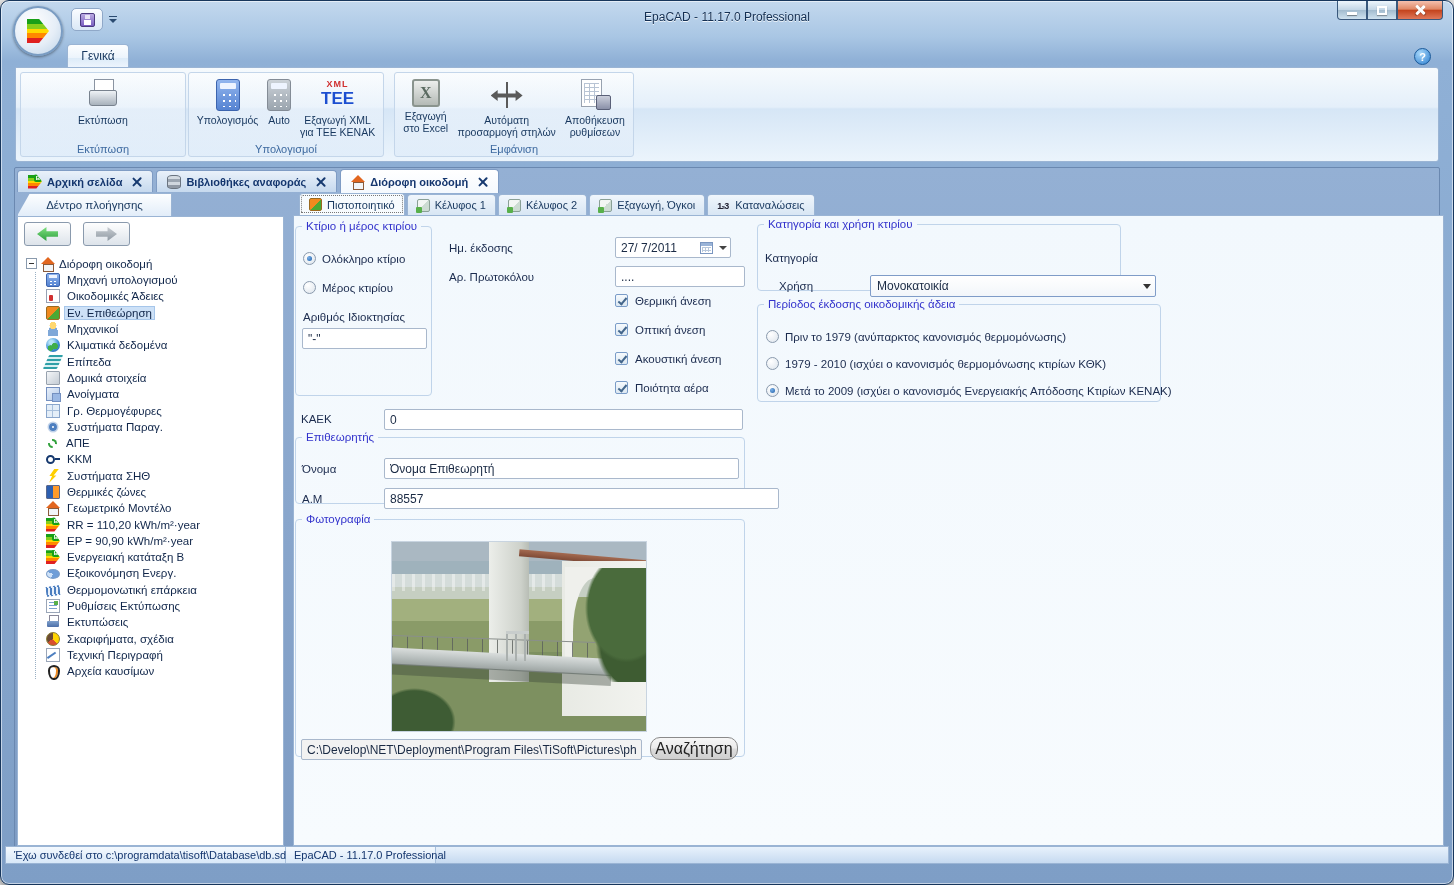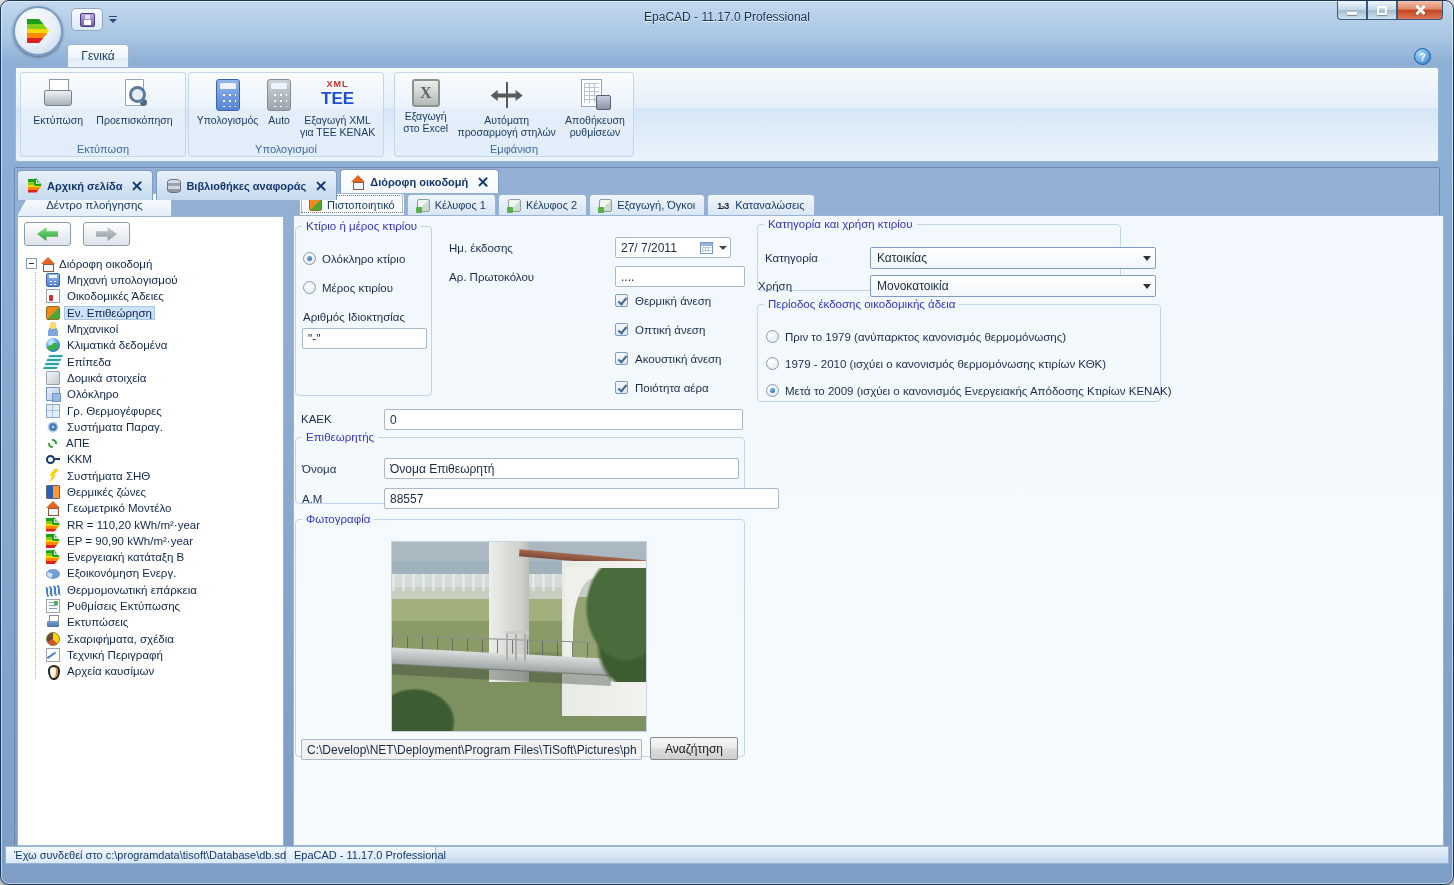--- a/index.html
+++ b/index.html
@@ -64,21 +64,21 @@
   .ic-excel-gray::after{content:'X';display:block;text-align:center;color:#5a6a60;font:bold 16px/24px "Liberation Serif",serif}
   .ic-fitcols::before{content:'';position:absolute;left:4px;top:11px;width:32px;height:11px;background:#5a5a5a;clip-path:polygon(0 50%,22% 0,22% 32%,78% 32%,78% 0,100% 50%,78% 100%,78% 68%,22% 68%,22% 100%)}
   .ic-fitcols::after{content:'';position:absolute;left:19px;top:3px;width:2px;height:26px;background:#5a5a5a}
   .ic-savecfg::before{content:'';position:absolute;left:6px;top:0;width:19px;height:26px;background:#fff;border:1px solid #98a2b0;
     background-image:repeating-linear-gradient(180deg,#b8c4d4 0 1px,rgba(0,0,0,0) 1px 4px),repeating-linear-gradient(90deg,#b8c4d4 0 1px,rgba(0,0,0,0) 1px 5px);background-position:2px 3px;background-size:15px 20px;background-repeat:no-repeat}
   .ic-savecfg::after{content:'';position:absolute;right:4px;bottom:1px;width:13px;height:13px;background:linear-gradient(#ccd0dc,#8a90a8);border:1px solid #5a6078;border-radius:2px}
   
   .workspace{position:absolute;left:13px;right:13px;top:166px;bottom:22px;background:linear-gradient(180deg,#94b0d4,#7e9cc4);border:1px solid #6a88b0;border-radius:2px}
   
   .doctabs{position:absolute;left:16px;top:168px;height:24px;display:flex;gap:3px;z-index:5}
-  .dtab{display:flex;align-items:center;gap:5px;padding:0 10px;height:30px;margin-top:1px;cursor:pointer;
+  .dtab{display:flex;align-items:center;gap:5px;padding:0 10px;height:22px;margin-top:1px;cursor:pointer;
     border:1px solid #7f9cc4;border-bottom:none;border-radius:4px 4px 0 0;background:linear-gradient(#e9f1fa,#c6d9ee);
     font-weight:bold;font-size:11px;color:#14366e;white-space:nowrap}
   .dtab.active{background:linear-gradient(#ffffff,#f4f9fe);height:24px;margin-top:0}
   .dt-ic{position:relative;width:14px;height:14px;flex:none}
   .dt-close{position:relative;width:10px;height:10px;margin-left:5px;cursor:pointer}
   .dt-close::before,.dt-close::after{content:'';position:absolute;left:4px;top:-1px;width:2.4px;height:12px;background:#173a70;border-radius:1px}
   .dt-close::before{transform:rotate(45deg)}.dt-close::after{transform:rotate(-45deg)}
   
   .sidepanel{position:absolute;left:16px;top:192px;width:267px;height:653px;z-index:4}
   .nav-tab{position:absolute;left:0;top:0;width:155px;height:23px;border:1px solid #9ab4d4;border-bottom:none;
@@ -160,22 +160,22 @@
   .radio{position:relative;width:13px;height:13px;border-radius:50%;border:1px solid #8a9aad;background:radial-gradient(circle at 35% 30%,#fff,#dce4ec);flex:none}
   .radio.sel::after{content:'';position:absolute;left:3px;top:3px;width:5px;height:5px;border-radius:50%;background:radial-gradient(circle at 35% 35%,#7ab0e8,#1d5fa8)}
   .radio-row{position:absolute;display:flex;align-items:center;gap:6px;font-size:11.5px;color:#1b2b4e;white-space:nowrap}
   .checkbox{position:relative;width:13px;height:13px;border:1px solid #7a9cc8;border-radius:2px;background:linear-gradient(#f6fafd,#dce8f2);flex:none}
   .checkbox::after{content:'';position:absolute;left:2px;top:3px;width:7px;height:3px;border-left:2px solid #44678c;border-bottom:2px solid #44678c;transform:rotate(-50deg)}
   .check-row{display:flex;align-items:center;gap:7px;height:13px;margin-bottom:16px;font-size:11.5px;color:#1b2b4e;white-space:nowrap}
   .selectbox{position:absolute;height:22px;border:1px solid #7f9cc8;border-radius:2px;background:linear-gradient(#ffffff,#f2f6fa);display:flex;align-items:center;cursor:pointer}
   .selectbox .sel-val{flex:1;font-size:12px;color:#1a2a44;padding-left:6px}
   .sel-arrow{width:16px;height:100%;display:flex;align-items:center;justify-content:center}
   .sel-arrow::after{content:'';border-left:4.5px solid transparent;border-right:4.5px solid transparent;border-top:5px solid #333}
-  .btn{position:absolute;border:1px solid #8a8a8a;border-radius:2px;background:linear-gradient(#f6f6f6,#ebebeb 48%,#dcdcdc 52%,#cfcfcf);
-    font-size:12px;color:#222;text-align:center;cursor:pointer}
+  .btn{position:absolute;border:1px solid #8a8a8a;border-radius:10px;background:linear-gradient(#f6f6f6,#ebebeb 48%,#dcdcdc 52%,#cfcfcf);
+    font-size:16px;color:#222;text-align:center;cursor:pointer}
   
   .photo{position:absolute;overflow:hidden;border:1px solid #c8d4e0;
     background:linear-gradient(180deg,#aab8c2 0 10%,#9fb2bc 10% 17%,#d4dcda 17% 24%,#c6cfc2 24% 30%,#a2b07e 30% 42%,#8a9b68 42% 58%,#7d9060 58% 100%)}
   .ph-town{position:absolute;left:0;right:30%;top:17%;height:9%;background:repeating-linear-gradient(90deg,rgba(255,255,255,.55) 0 3px,rgba(0,0,0,0) 3px 10px);opacity:.7}
   .ph-pillar{position:absolute;left:38%;top:0;width:16%;height:74%;background:linear-gradient(90deg,#eceeea,#cdd1ca 80%,#b8bdb5)}
   .ph-roof{position:absolute;right:-2%;top:7%;width:52%;height:7px;background:linear-gradient(#a46a50,#7e4a36);transform:rotate(5deg)}
   .ph-wall{position:absolute;right:0;top:10%;width:33%;height:82%;background:linear-gradient(90deg,#e8eae4,#f2f3ef)}
   .ph-arch{position:absolute;right:8%;top:13%;width:24%;height:52%;background:#eff0ec}
   .ph-arch::after{content:'';position:absolute;left:14%;right:14%;top:12%;bottom:0;border-radius:50% 50% 0 0/62% 62% 0 0;background:linear-gradient(180deg,#c6cfc4 0 22%,#93a372 22% 100%)}
   .ph-slab{position:absolute;left:-2%;top:62%;width:88%;height:9%;background:linear-gradient(180deg,#dadedd,#b4bbba 60%,#9aa19f);transform:rotate(3deg);transform-origin:right center}
@@ -222,24 +222,20 @@
     <span class="help-btn"></span>
   </div>
 
   <div class="ribbon">
     <div class="rgroup" style="left:4px;width:166px">
       <div class="rg-buttons">
         <div class="rbtn">
             <span class="ric ic-printer-big"></span>
             <span class="rlbl">Εκτύπωση</span>
           </div>
-          <div class="rbtn">
-            <span class="ric ic-preview"></span>
-            <span class="rlbl">Προεπισκόπηση</span>
-          </div>
       </div>
       <div class="rg-caption">Εκτύπωση</div>
     </div>
     <div class="rgroup" style="left:172px;width:196px">
       <div class="rg-buttons">
         <div class="rbtn">
             <span class="ric ic-calc-blue"></span>
             <span class="rlbl">Υπολογισμός</span>
           </div>
           <div class="rbtn disabled">
@@ -337,21 +333,21 @@
             <li class="tree-item">
               <span class="ti ic-layers"></span>
               <span class="lbl">Επίπεδα</span>
             </li>
             <li class="tree-item">
               <span class="ti ic-cube"></span>
               <span class="lbl">Δομικά στοιχεία</span>
             </li>
             <li class="tree-item">
               <span class="ti ic-cubes"></span>
-              <span class="lbl">Ολόκληρο</span>
+              <span class="lbl">Ανοίγματα</span>
             </li>
             <li class="tree-item">
               <span class="ti ic-cage"></span>
               <span class="lbl">Γρ. Θερμογέφυρες</span>
             </li>
             <li class="tree-item">
               <span class="ti ic-gear"></span>
               <span class="lbl">Συστήματα Παραγ.</span>
             </li>
             <li class="tree-item">
@@ -513,25 +509,21 @@
           <div class="ph-tree"></div>
           <div class="ph-bush"></div>
         </div>
         <input class="tinput" style="left: 5px; top: 214px; width: 341px; background: rgb(242, 242, 242);" value="C:\Develop\NET\Deployment\Program Files\TiSoft\Pictures\photo202.jpg">
         <button class="btn" style="left:354px;top:212px;width:88px;height:23px">Αναζήτηση</button>
       </fieldset>
 
       <fieldset class="gb" style="left:463px;top:2px;width:364px;height:73px">
         <legend>Κατηγορία και χρήση κτιρίου</legend>
         <span class="flabel" style="left:7px;top:22px">Κατηγορία</span>
-        <div class="selectbox" style="left:112px;top:17px;width:286px">
-          <span class="sel-val">Κατοικίας</span>
-          <span class="sel-arrow"></span>
-        </div>
-        <span class="flabel" style="left:0;top:50px">Χρήση</span>
+        <span class="flabel" style="left:21px;top:50px">Χρήση</span>
         <div class="selectbox" style="left:112px;top:45px;width:286px">
           <span class="sel-val">Μονοκατοικία</span>
           <span class="sel-arrow"></span>
         </div>
       </fieldset>
 
       <fieldset class="gb" style="left:463px;top:82px;width:404px;height:104px">
         <legend>Περίοδος έκδοσης οικοδομικής άδεια</legend>
         <div style="position:absolute;left:8px;top:20px;right:6px">
           <div class="radio-row period-row" style="position:static;margin-bottom:14px">

